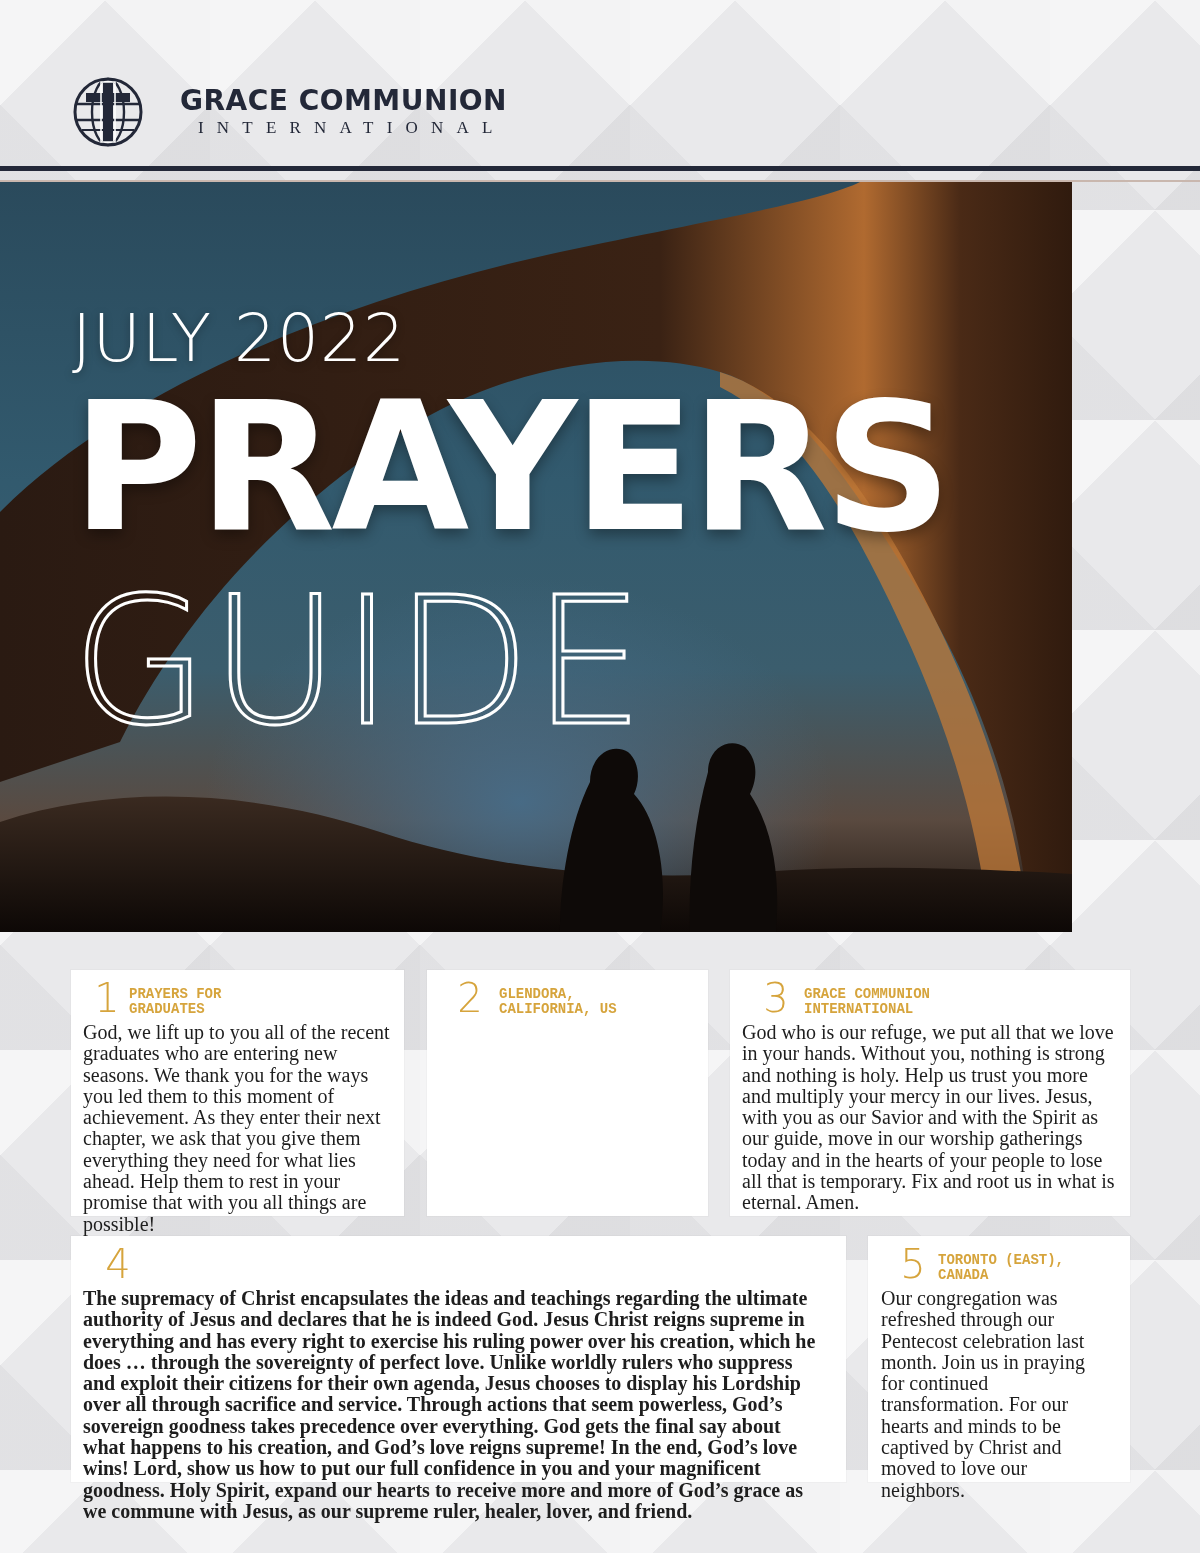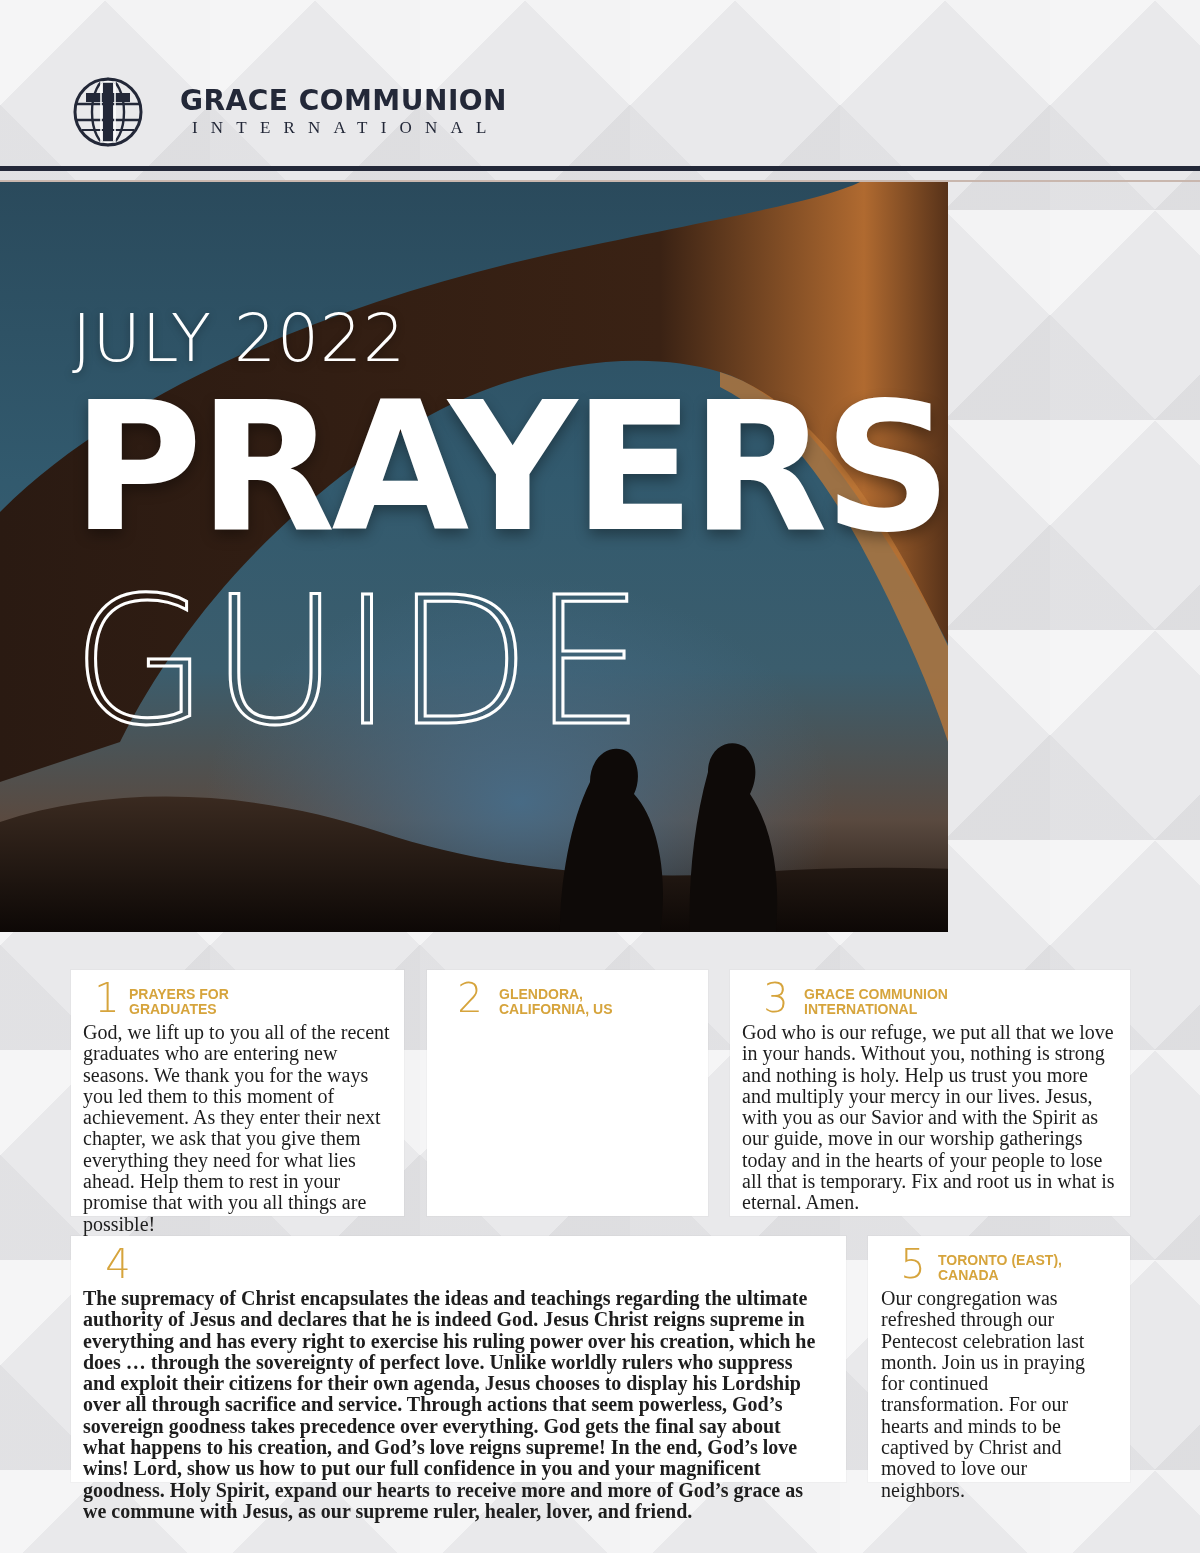--- a/index.html
+++ b/index.html
@@ -21,28 +21,28 @@
     .logo-mark { width: 72px; height: 72px; }
     .logo-text { margin-left: 8px; }
     .logo-name {
       font-family: "DejaVu Sans", sans-serif;
       font-size: 28px; font-weight: 600; color: #232838; letter-spacing: 0.5px;
       line-height: 32px;
     }
     .logo-sub {
       font-family: "Liberation Serif", serif;
       font-size: 17px; color: #232838; letter-spacing: 13.2px; line-height: 22px;
-      margin-left: 12px;
+      margin-left: 18px;
     }
     .rule-thick { position: absolute; left: 0; top: 166px; width: 1200px; height: 5px; background: #232838; }
     .rule-thin { position: absolute; left: 0; top: 180px; width: 1200px; height: 2px; background: #c9b7ae; }
 
     
     .hero {
-      position: absolute; left: 0; top: 182px; width: 948px; height: 750px; overflow: hidden;
+      position: absolute; left: 0; top: 182px; width: 1072px; height: 750px; overflow: hidden;
       background:
         radial-gradient(ellipse 260px 180px at 170px 760px, rgba(220,170,120,0.55), transparent 70%),
         radial-gradient(ellipse 420px 300px at 520px 620px, rgba(70,110,140,0.9), transparent 75%),
         linear-gradient(180deg, #2a4a5c 0%, #325a6e 40%, #3b5d6d 65%, #5a4a40 85%, #1a120c 100%);
     }
     .stars {
       position: absolute; inset: 0;
       background-image:
         radial-gradient(1px 1px at 20px 30px, rgba(255,255,255,0.8), transparent 60%),
         radial-gradient(1px 1px at 70px 90px, rgba(255,240,220,0.7), transparent 60%),
@@ -83,21 +83,21 @@
     .card {
       position: absolute; background: #ffffff;
       box-shadow: 0 0 0 1px rgba(0,0,0,0.02);
     }
     .card-head { display: flex; align-items: flex-start; }
     .card-num {
       font-family: "DejaVu Sans", sans-serif; font-weight: 200; color: #d6a43c;
       font-size: 40px; line-height: 40px; width: 58px; text-align: center;
     }
     .card-title {
-      font-family: Liberation Sans, sans-serif; font-weight: bold; color: #d6a43c;
+      font-family: Liberation Mono, monospace; font-weight: bold; color: #d6a43c;
       font-size: 14px; line-height: 15px; text-transform: uppercase; padding-top: 9px;
     }
     .card-body {
       font-family: "Liberation Serif", serif; font-size: 20px; line-height: 21.3px; color: #1e1e1e;
     }
     #card1 { left: 71px; top: 970px; width: 333px; height: 246px; }
     #card1 .card-head { padding: 8px 0 0 14px; }
     #card1 .card-num { width: 44px; }
     #card1 .card-body { padding: 4px 0 0 12px; width: 320px; }
 

